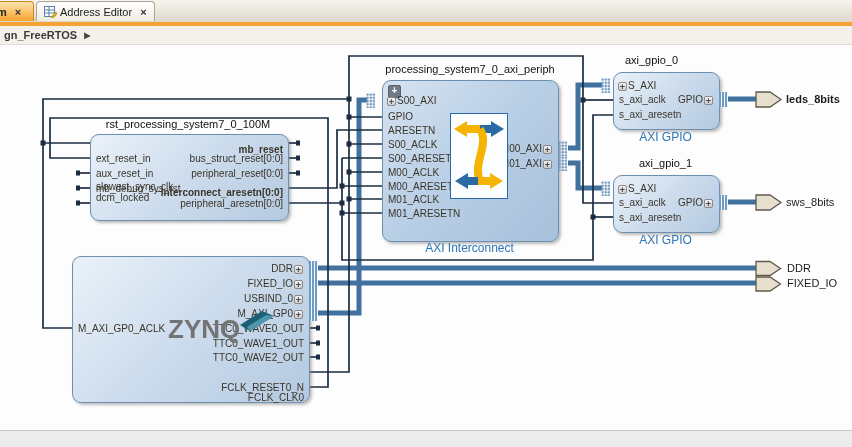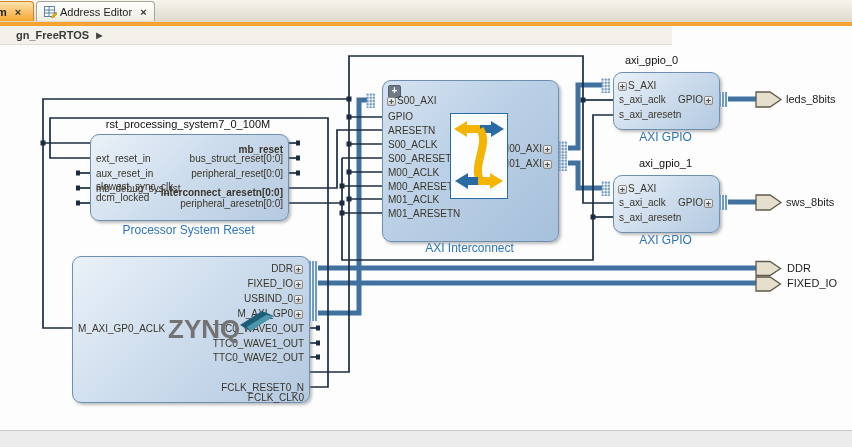--- a/index.html
+++ b/index.html
@@ -11,23 +11,23 @@
           background:linear-gradient(#f6f4ec,#ddd9cb);}
   .tab{position:absolute;top:1px;height:20px;display:flex;align-items:center;
        border-radius:4px 4px 0 0;font-size:11px;color:#222;padding:0 7px;box-sizing:border-box;}
   .tab-active{left:-14px;width:48px;background:linear-gradient(#fde2ae,#f6a52e);
               border:1px solid #c9882a;border-bottom:none;font-weight:bold;}
   .tab-plain{left:36px;background:linear-gradient(#ffffff,#efece1);
              border:1px solid #a9a699;border-bottom:none;}
   .tab-label{margin:0 4px 0 3px;white-space:nowrap;}
   .tab-close{font-size:11px;font-weight:bold;color:#333;margin-left:4px;cursor:default;}
   .accent-band{position:absolute;left:0;top:22px;width:852px;height:4px;background:#f7a333;}
-  .breadcrumb{position:absolute;left:0;top:26px;width:672px;height:19px;background:#f3f1ea;
+  .breadcrumb{position:absolute;left:0;top:26px;width:852px;height:19px;background:#f3f1ea;
               border-bottom:1px solid #e0ddd2;display:flex;align-items:center;
-              font-size:11px;font-weight:bold;color:#3a3a3a;padding-left:16px;box-sizing:border-box;}
+              font-size:11px;font-weight:bold;color:#3a3a3a;padding-left:4px;box-sizing:border-box;}
   .bc-arrow{font-size:8px;margin-left:7px;color:#444;}
   .canvas-bg{position:absolute;left:0;top:45px;width:852px;height:385px;background:#fdfdfd;}
   .bottom-strip{position:absolute;left:0;top:430px;width:852px;height:17px;
                 background:#ececec;border-top:1px solid #c9c9c9;}
 
   
   .wires{position:absolute;left:0;top:0;width:852px;height:447px;}
   .blk-body{position:absolute;border:1px solid #6e8fae;border-radius:9px;
             background:linear-gradient(135deg,#eaf1f8 0%,#cfdeee 45%,#b4c9e0 100%);
             box-shadow:2px 2px 3px rgba(110,110,110,.45);}
@@ -160,22 +160,22 @@
     <div class="port l" style="top:17px;">ext_reset_in</div>
     <div class="port l" style="top:32px;">aux_reset_in</div>
     <div class="port l" style="top:47px;">mb_debug_sys_rst</div>
     <div class="port l" style="top:56px;">dcm_locked</div>
     <div class="port r" style="top:8px;font-weight:bold;">mb_reset</div>
     <div class="port r" style="top:17px;">bus_struct_reset[0:0]</div>
     <div class="port r" style="top:32px;">peripheral_reset[0:0]</div>
     <div class="port r" style="top:51px;font-weight:bold;">interconnect_aresetn[0:0]</div>
     <div class="port r" style="top:62px;">peripheral_aresetn[0:0]</div>
   </div>
-  <div class="blk-type" style="left:90px;top:223px;width:197px;">Processor System Reset</div>
-
+
+  <div class="blk-title" style="left:360px;top:63px;width:220px;">processing_system7_0_axi_periph</div>
   <div class="blk-body dark" style="left:382px;top:80px;width:175px;height:160px;">
     <div class="expand-btn" style="left:5px;top:4px;">+</div>
     <div class="port l" style="top:13px;left:3px;">
       <span class="plus">+</span><span>S00_AXI</span>
     </div>
     <div class="port l" style="top:29px;">GPIO</div>
     <div class="port l" style="top:43px;">ARESETN</div>
     <div class="port l" style="top:57px;">S00_ACLK</div>
     <div class="port l" style="top:71px;">S00_ARESETN</div>
     <div class="port l" style="top:85px;">M00_ACLK</div>
@@ -260,18 +260,18 @@
   <div class="dotconn" style="left:558px;top:156px;"></div>
   <div class="dotconn" style="left:601px;top:78px;"></div>
   <div class="dotconn" style="left:601px;top:181px;"></div>
   <div class="busconn" style="left:309px;top:261px;"></div>
   <div class="busconn" style="left:309px;top:276px;"></div>
   <div class="busconn" style="left:309px;top:291px;"></div>
   <div class="busconn" style="left:309px;top:306px;"></div>
   <div class="busconn" style="left:719px;top:92px;"></div>
   <div class="busconn" style="left:719px;top:195px;"></div>
 
-  <div class="ext-label" style="left:786px;top:93px;">leds_8bits</div>
+  <div class="ext-label" style="left:786px;top:93px;font-weight:bold;">leds_8bits</div>
   <div class="ext-label" style="left:786px;top:196px;">sws_8bits</div>
   <div class="ext-label" style="left:787px;top:262px;">DDR</div>
   <div class="ext-label" style="left:787px;top:277px;">FIXED_IO</div>
 
 </div>
 
 </body></html>

